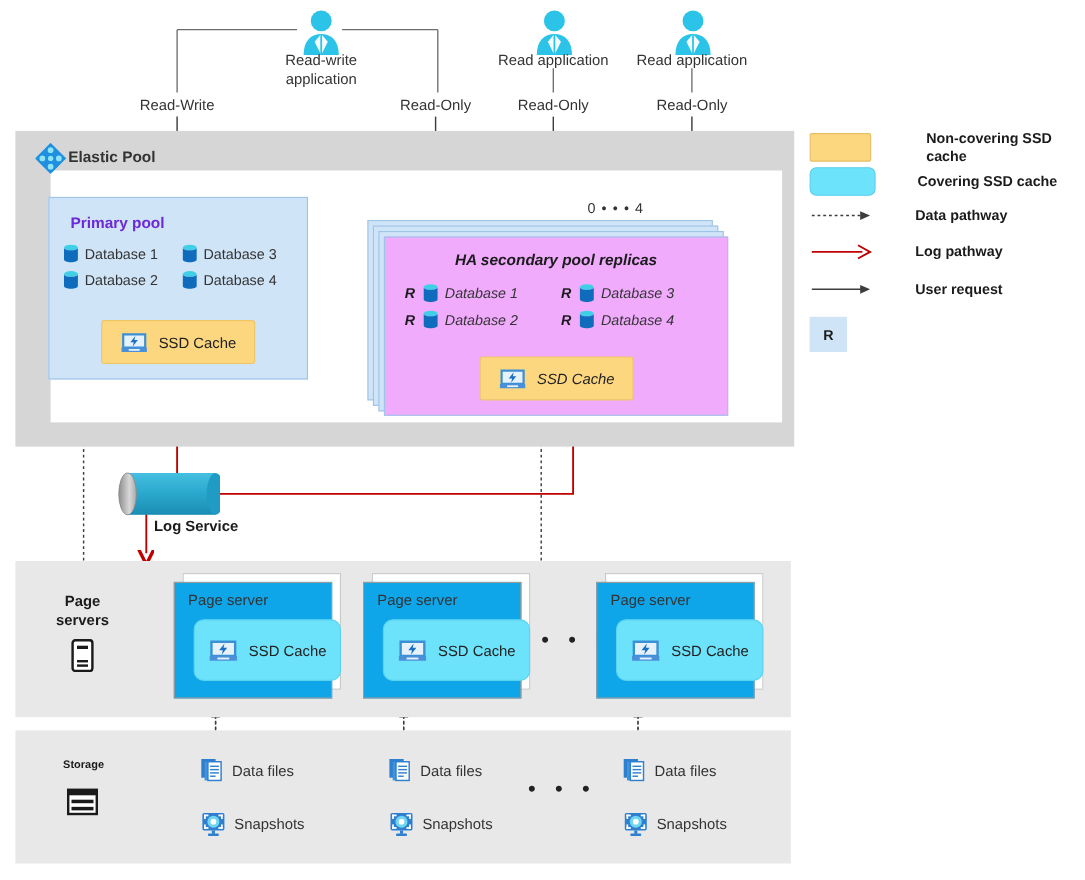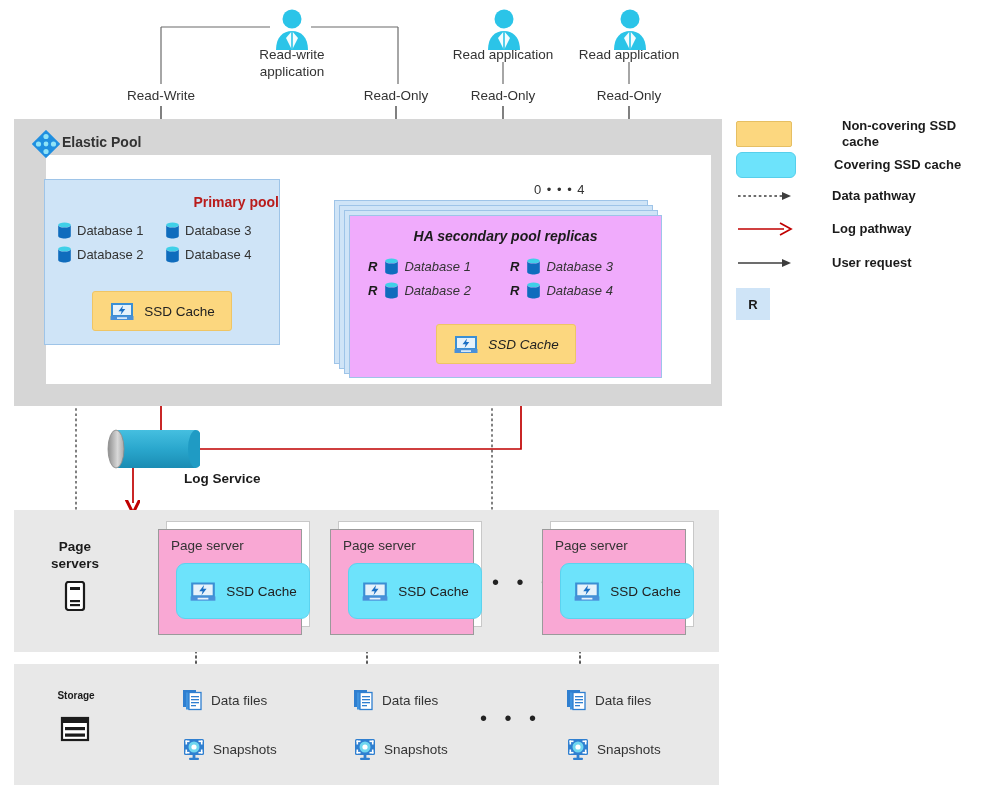--- a/index.html
+++ b/index.html
@@ -12,21 +12,21 @@
   svg.layer{position:absolute;left:0;top:0;width:986px;height:800px;pointer-events:none;}
 
   
   #elastic-pool{left:14px;top:119px;width:708px;height:287px;background:#d6d6d6;}
   #elastic-pool-inner{left:32px;top:36px;width:665px;height:229px;background:#ffffff;position:absolute;}
   #elastic-pool-title{left:62px;top:134px;font-size:14px;font-weight:bold;color:#333;}
   #elastic-pool-icon{left:32px;top:130px;width:28px;height:28px;}
 
   .pool-box{background:#cfe4f7;border:1px solid #9ec4e8;}
   #primary-pool{left:44px;top:179px;width:234px;height:164px;}
-  #primary-pool-title{position:absolute;left:0;right:0;top:14px;text-align:right;font-weight:bold;font-size:14px;color:#b91c1c;margin-left:19px;}
+  #primary-pool-title{position:absolute;left:0;right:0;top:14px;text-align:left;font-weight:bold;font-size:14px;color:#6d28d9;margin-left:19px;}
 
   .db-grid{position:absolute;left:12px;top:42px;width:210px;
            display:grid;grid-template-columns:1fr 1fr;row-gap:7px;column-gap:6px;}
   .db-item{display:flex;align-items:center;gap:5px;font-size:13px;color:#333;white-space:nowrap;}
 
   .ssd{display:flex;align-items:center;justify-content:center;gap:9px;
        border-radius:3px;font-size:13.5px;color:#222;}
   .ssd-yellow{background:#fcd77f;border:1px solid #efc565;}
   .ssd-cyan{background:#6de3fb;border:1px solid #5bd3ef;border-radius:9px;}
   #primary-ssd{position:absolute;left:47px;top:111px;width:138px;height:38px;}
@@ -39,30 +39,30 @@
   #sec-s3{left:10px; top:10px; width:312px;height:162px;}
   #sec-front{left:15px;top:15px;width:311px;height:161px;background:#f0abfc;border:1px solid #9ec4e8;position:absolute;font-style:italic;}
   #secondary-title{position:absolute;left:0;right:0;top:12px;text-align:center;font-weight:bold;font-size:14px;color:#1b1b1b;}
   #sec-db-grid{position:absolute;left:18px;top:42px;width:278px;
                display:grid;grid-template-columns:1fr 1fr;row-gap:7px;column-gap:6px;}
   .db-item .rtag{font-weight:bold;font-size:13px;color:#1b1b1b;margin-right:2px;}
   #secondary-ssd{position:absolute;left:86px;top:108px;width:138px;height:38px;}
   #replica-count{left:534px;top:182px;font-size:13px;color:#333;letter-spacing:1px;}
 
   
-  #log-service-label{left:140px;top:471px;font-size:13.5px;font-weight:bold;color:#1b1b1b;margin-left:44px;}
+  #log-service-label{left:140px;top:471px;font-size:13.5px;font-weight:bold;color:#1b1b1b;}
 
   
   #page-servers-band{left:14px;top:510px;width:705px;height:142px;background:#e8e8e8;}
   #page-servers-label{left:42px;top:538px;width:66px;text-align:center;font-size:13.5px;font-weight:bold;color:#1b1b1b;line-height:17px;}
   #page-servers-icon{left:64px;top:581px;width:22px;height:30px;}
 
   .ps-wrap{position:absolute;top:521px;width:150px;height:112px;}
   .ps-back{position:absolute;left:8px;top:0;width:142px;height:104px;background:#fff;border:1px solid #c8c8c8;}
-  .ps-front{position:absolute;left:0px;top:8px;width:142px;height:104px;background:#f9a8d4;border:1px solid #9a9a9a;}
+  .ps-front{position:absolute;left:0px;top:8px;width:142px;height:104px;background:#0ea5e9;border:1px solid #9a9a9a;}
   .ps-title{position:absolute;left:12px;top:8px;font-size:13.5px;color:#333;}
   .ps-ssd{position:absolute;left:17px;top:33px;width:132px;height:54px;}
   #ps1{left:158px;}
   #ps2{left:330px;}
   #ps3{left:542px;}
   #ps-ellipsis{left:492px;top:577px;font-size:20px;letter-spacing:6px;color:#222;line-height:10px;}
 
   
   #storage-band{left:14px;top:664px;width:705px;height:121px;background:#e8e8e8;}
   #storage-label{left:44px;top:690px;width:64px;text-align:center;font-size:10px;font-weight:bold;color:#1b1b1b;}

